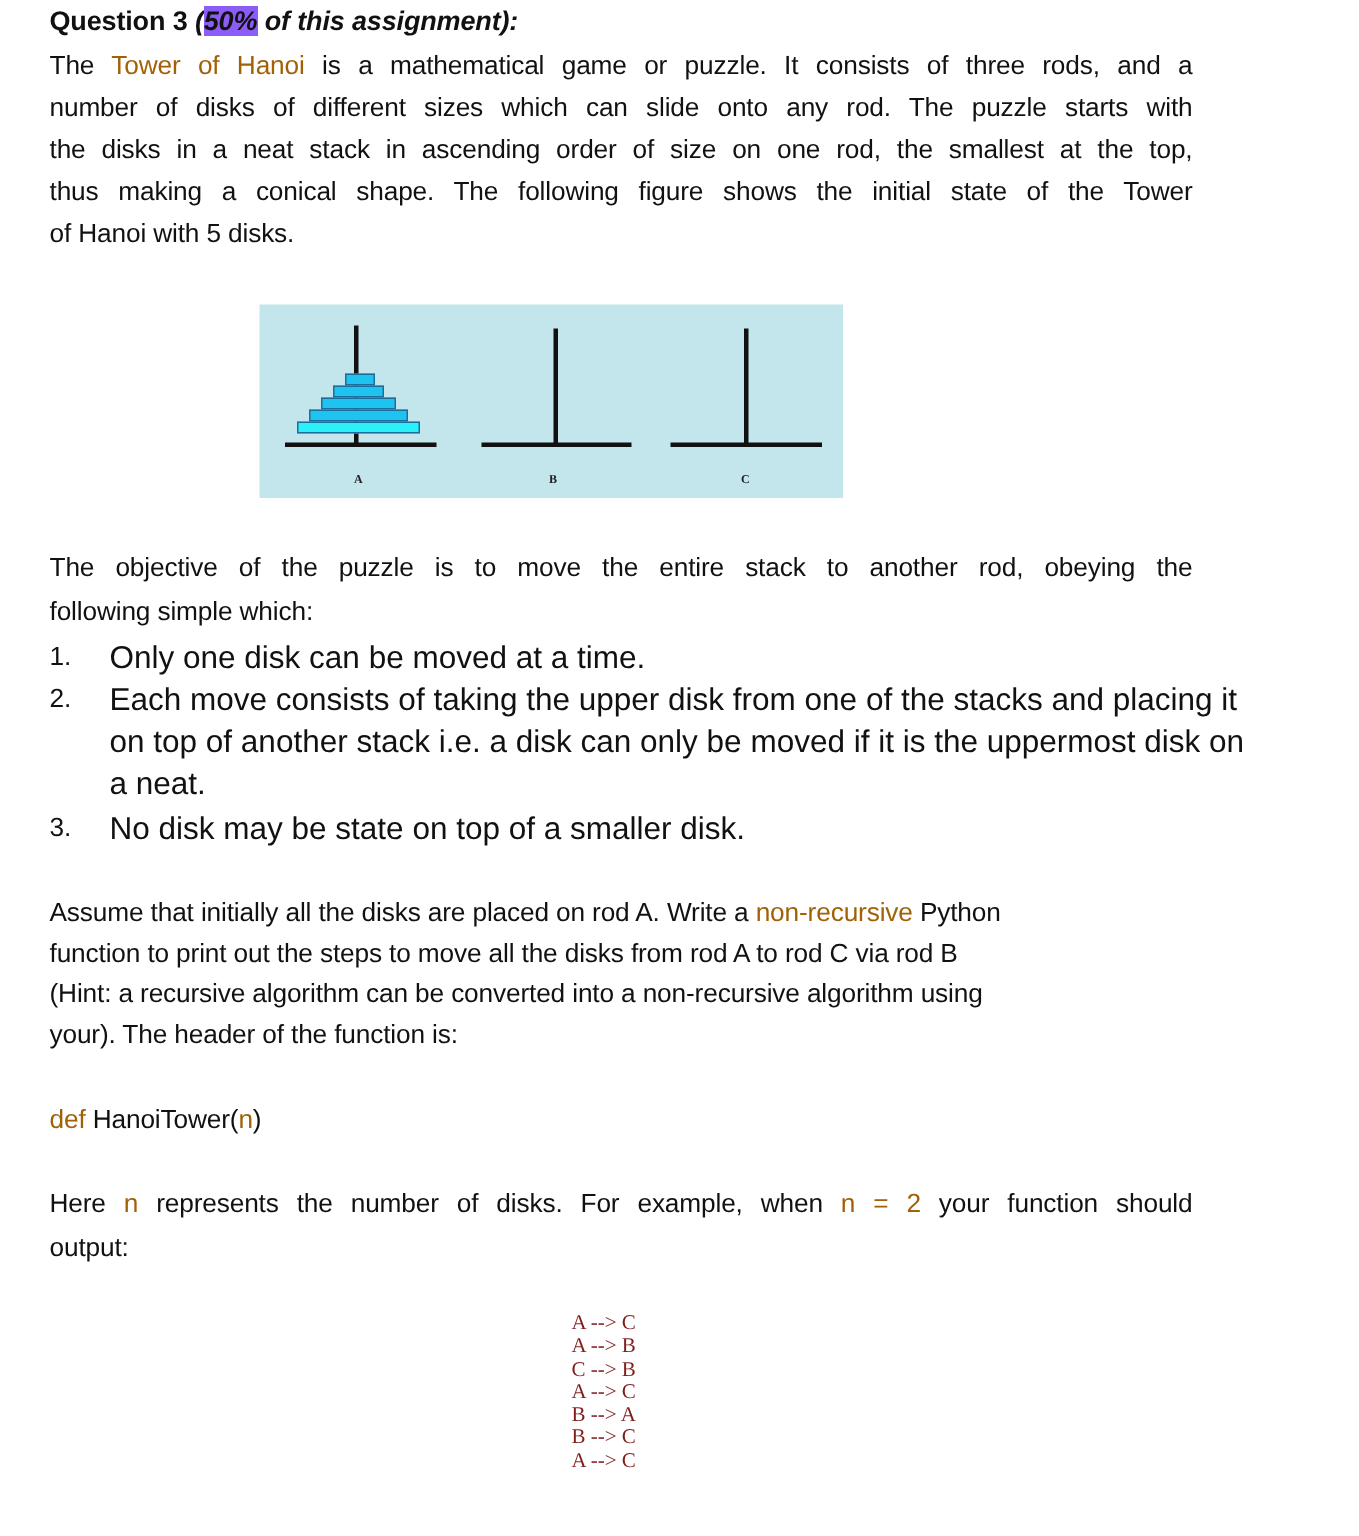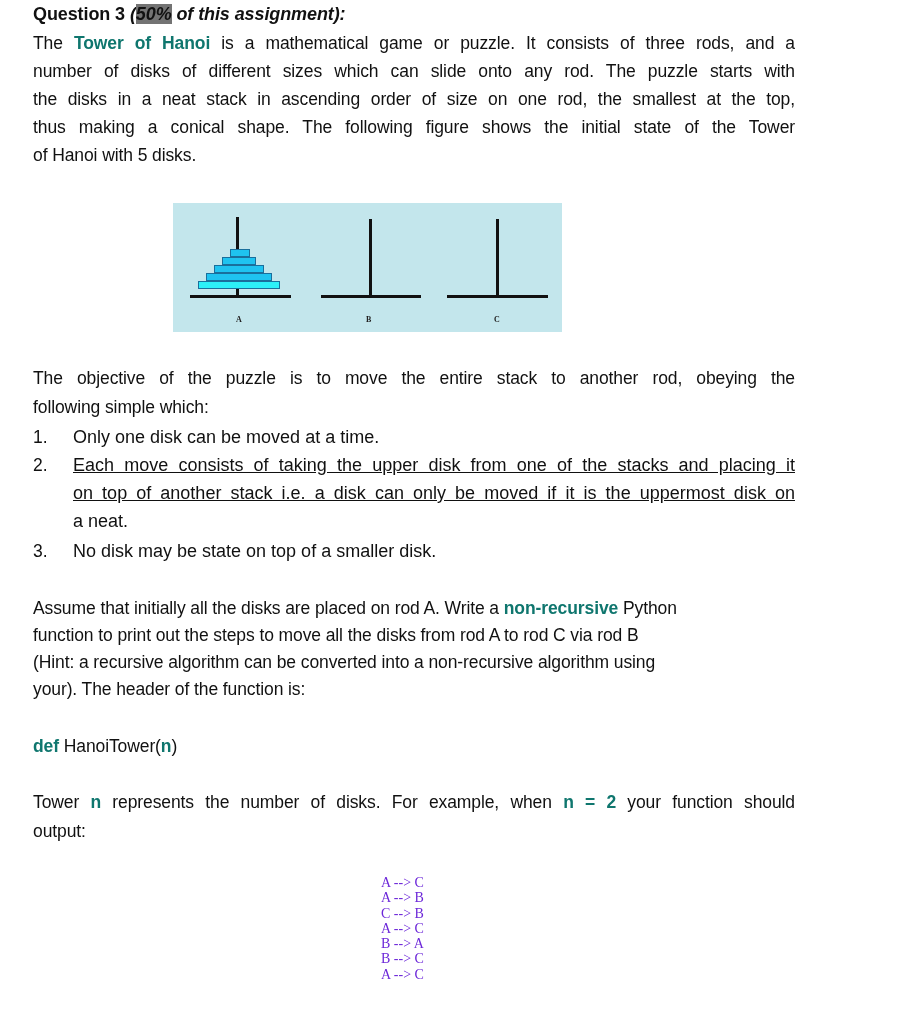--- a/index.html
+++ b/index.html
@@ -1,34 +1,34 @@
 <!DOCTYPE html>
 <html><head>
   <meta charset="utf-8">
   <style>
     html, body { margin: 0; padding: 0; background: #ffffff; }
     body { width: 906px; height: 1024px; position: relative; overflow: hidden;
            font-family: "Liberation Sans", "DejaVu Sans", sans-serif; color: #111; }
     .line { position: absolute; left: 33px; font-size: 17.5px; white-space: nowrap; letter-spacing: -0.1px; }
     .just { width: 762px; text-align: justify; text-align-last: justify; white-space: normal; }
-    .blue { color: #0f766e; font-weight: bold; }
+    .blue { color: #a16207; }
     .title { font-weight: bold; font-size: 18px; top: 4px; }
     .title .it { font-style: italic; }
-    .hl { background: #737373; }
+    .hl { background: #8b5cf6; }
     .num { position: absolute; left: 33px; font-size: 17.5px; }
-    .item { position: absolute; left: 73px; font-size: 18px; white-space: nowrap; }
-    .item.just { width: 722px; text-decoration: underline; }
+    .item { position: absolute; left: 73px; font-size: 21px; white-space: nowrap; }
+    .item.just { width: 722px; }
     #figure { position: absolute; left: 173px; top: 203px; width: 389px; height: 129px; background: #c3e6ec; }
     .rod { position: absolute; width: 3px; background: #111; }
     .base { position: absolute; height: 3px; background: #111; }
     .disk { position: absolute; height: 8px; background: #1fc3f0; border: 1px solid #1a6f9c; box-sizing: border-box; }
     .disk.bottom { background: #2cf0f8; }
     .rod-label { position: absolute; font-family: "Liberation Serif", serif; font-weight: bold; font-size: 8px; color: #222; }
     #output { position: absolute; left: 381px; top: 875px; font-family: "Liberation Serif", serif;
-              font-size: 14px; line-height: 15.3px; color: #6d28d9; white-space: pre; }
+              font-size: 14px; line-height: 15.3px; color: #7f1d1d; white-space: pre; }
   </style>
 </head>
 <body>
 
 <div class="line title">
   <span>Question 3 </span><span class="it">(</span><span class="it hl">50%</span><span class="it"> of this assignment):</span>
 </div>
 
 <div class="line just" style="top:33px"><span>The </span><span class="blue">Tower of Hanoi</span><span> is a mathematical game or puzzle. It consists of three rods, and a</span></div>
 <div class="line just" style="top:61px">number of disks of different sizes which can slide onto any rod. The puzzle starts with</div>
@@ -70,16 +70,16 @@
 <div class="num" style="top:541px">3.</div>
 <div class="item" style="top:541px">No disk may be state on top of a smaller disk.</div>
 
 <div class="line" style="top:598px"><span>Assume that initially all the disks are placed on rod A. Write a </span><span class="blue">non-recursive</span><span> Python</span></div>
 <div class="line" style="top:625px">function to print out the steps to move all the disks from rod A to rod C via rod B</div>
 <div class="line" style="top:652px">(Hint: a recursive algorithm can be converted into a non-recursive algorithm using</div>
 <div class="line" style="top:679px">your). The header of the function is:</div>
 
 <div class="line" style="top:736px"><span class="blue">def</span><span> HanoiTower(</span><span class="blue">n</span><span>)</span></div>
 
-<div class="line just" style="top:792px"><span>Tower </span><span class="blue">n</span><span> represents the number of disks. For example, when </span><span class="blue">n = 2</span><span> your function should</span></div>
+<div class="line just" style="top:792px"><span>Here </span><span class="blue">n</span><span> represents the number of disks. For example, when </span><span class="blue">n = 2</span><span> your function should</span></div>
 <div class="line" style="top:821px">output:</div>
 
 <div id="output"><div>A --&gt; C</div><div>A --&gt; B</div><div>C --&gt; B</div><div>A --&gt; C</div><div>B --&gt; A</div><div>B --&gt; C</div><div>A --&gt; C</div></div>
 
 </body></html>

